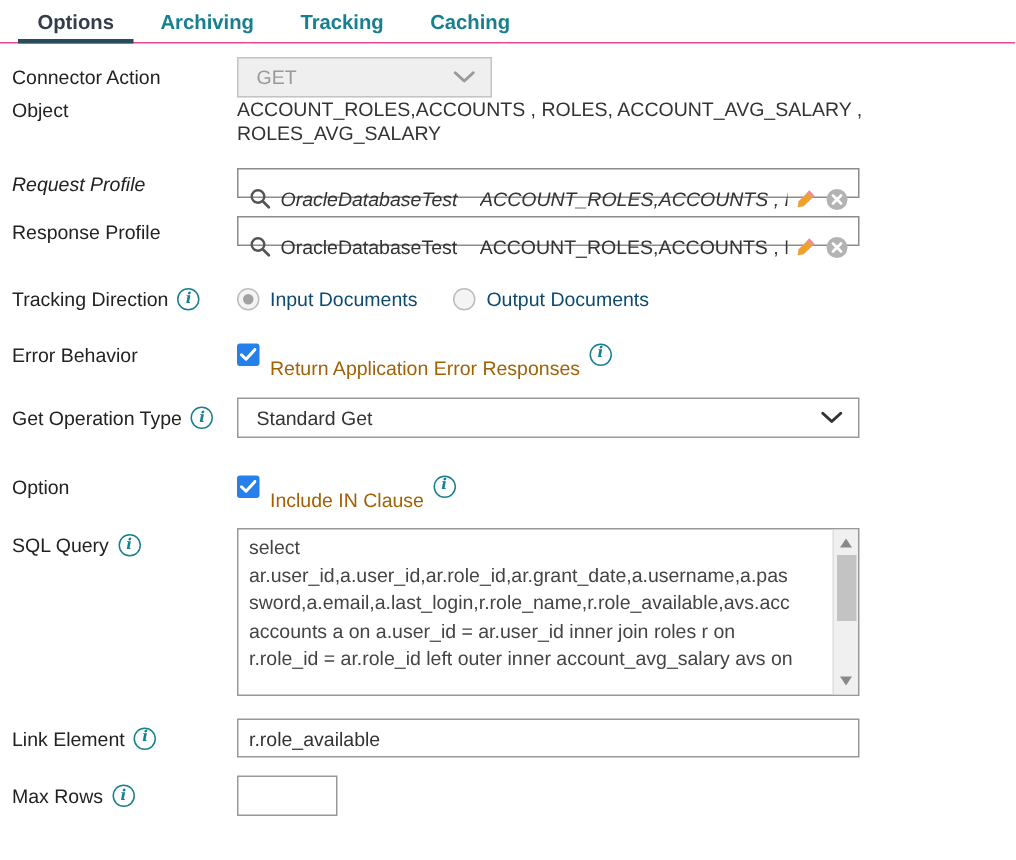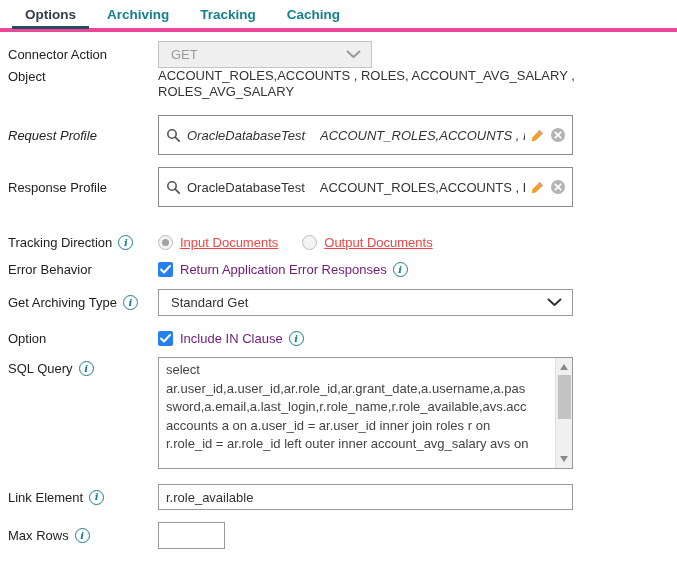--- a/index.html
+++ b/index.html
@@ -9,21 +9,21 @@
     font-size: 13px;
     color: #333;
     background: #fff;
   }
 
   
   .tabs {
     display: flex;
     align-items: flex-end;
     padding: 4px 5px 0 12px;
-    border-bottom: 4px solid #ec4899;
+    border-bottom: 1px solid #ec4899;
     text-align: right;
   }
   .tab {
     padding: 3px 13px 4px 13px;
     margin-right: 5px;
     margin-bottom: -1px;
     font-size: 13.5px;
     font-weight: 600;
     color: #17808f;
     border-bottom: 3px solid transparent;
@@ -94,50 +94,50 @@
     background: #fff;
     padding: 0 10px 0 12px;
     cursor: pointer;
   }
   .dropdown.disabled {
     background: #efefef;
     border-color: #c4c4c4;
     color: #9a9a9a;
     cursor: default;
   }
-  .dd-conn { width: 214px; }
+  .dd-conn { width: 170px; }
   .dd-getop { width: 415px; }
   .chevron { flex: none; display: block; }
 
   
   .object-value { max-width: 420px; line-height: 16px; word-break: break-all; }
 
   
   .profile-input {
     display: flex;
-    align-items: center;
+    align-items: flex-start;
     width: 415px;
-    height: 40px;
+    height: 20px;
     border: 1px solid #8c8c8c;
     background: #fff;
-    padding: 0 6px 0 7px;
+    padding: 12px 6px 0 7px;
   }
   .profile-input .search-ic { flex: none; margin-right: 6px; }
   .profile-name { white-space: nowrap; color: #333; }
   .profile-object {
     margin-left: 15px;
     flex: 1 1 auto;
     overflow: hidden;
     white-space: nowrap;
     color: #333;
   }
   .icon-btn { flex: none; margin-left: 5px; cursor: pointer; display: flex; align-items: center; }
 
   
-  .radio-group { display: flex; align-items: flex-end; color: #ef4444; text-decoration: underline; }
+  .radio-group { display: flex; align-items: flex-end; color: #0c4a6e; }
   .radio {
     width: 15px; height: 15px;
     border: 1px solid #bdbdbd;
     border-radius: 50%;
     background: #f4f4f4;
     display: inline-flex;
     align-items: center;
     justify-content: center;
     margin-right: 7px;
     flex: none;
@@ -156,21 +156,21 @@
     width: 15px; height: 15px;
     background: #2680eb;
     border-radius: 2px;
     display: inline-flex;
     align-items: center;
     justify-content: center;
     margin-right: 7px;
     flex: none;
     cursor: pointer;
   }
-  .check-label { color: #701a75; }
+  .check-label { color: #a16207; margin-top: 19px; }
 
   
   .sql-box {
     position: relative;
     width: 415px;
     height: 112px;
     border: 1px solid #999;
     background: #fff;
     overflow: hidden;
   }
@@ -320,21 +320,21 @@
             <polyline points="1,4.5 4,7.5 10,1" fill="none" stroke="#fff" stroke-width="2" stroke-linecap="round" stroke-linejoin="round"></polyline>
           </svg>
       </span>
       <span class="check-label">Return Application Error Responses</span>
       <span class="info-icon"></span>
     </div>
   </div>
 
   <div class="row mt-getop">
     <div class="label">
-      <span>Get Archiving Type</span>
+      <span>Get Operation Type</span>
       <span class="info-icon"></span>
     </div>
     <div class="field dropdown dd-getop">
       <span>Standard Get</span>
       <svg class="chevron" width="15" height="9" viewBox="0 0 15 9">
         <polyline points="1.5,1.5 7.5,7 13.5,1.5" fill="none" stroke="#333" stroke-width="2" stroke-linecap="round" stroke-linejoin="round"></polyline>
       </svg>
     </div>
   </div>
 

